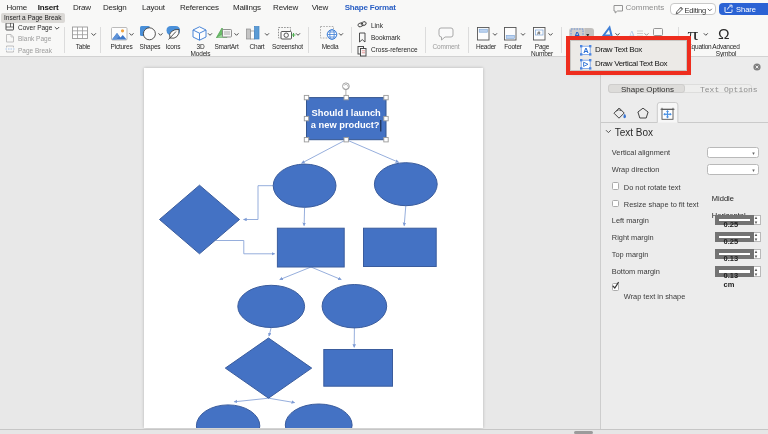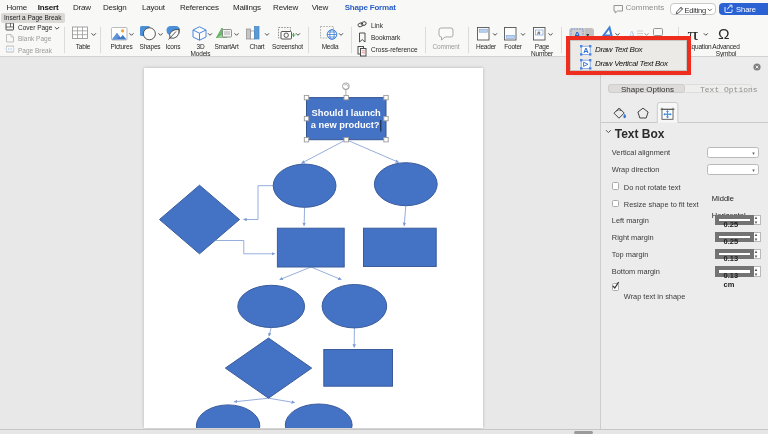--- a/index.html
+++ b/index.html
@@ -30,21 +30,21 @@
   .dropdown { position:absolute; width:52px; height:10.5px; background:#fff; border:1px solid #b9b9b9; border-radius:2.5px; font-size:7.5px; color:#222; }
   .dropdown .dtext { position:absolute; left:4px; top:1px;margin-top:45px; }
   .dropdown .darr { position:absolute; right:3px; top:2px; font-size:5px; color:#666; }
   .checkbox { position:absolute; width:7.5px; height:7.5px; background:#fff; border:1px solid #ababab; border-radius:1.5px; }
   .spinfield { position:absolute; width:39.5px; height:10.5px; background:#fff; border:4px solid #737373; font-size:7.5px; color:#222;font-weight:bold; }
   .stepper { position:absolute; width:6.5px; height:10.5px; background:#fff; border:1px solid #b9b9b9; border-left:none; }
   .stepper:before { content:"\25B4"; position:absolute; top:-1.5px; left:0.8px; font-size:5px; color:#555; }
   .stepper:after { content:"\25BE"; position:absolute; top:3.5px; left:0.8px; font-size:5px; color:#555; }
   
   #menu { left:570px; top:40px; width:116.5px; height:31px; background:#eceae7; border:1px solid #c8c6c3; box-shadow:0 2px 5px rgba(0,0,0,0.25); z-index:8; }
-  .mitem { position:absolute; left:9px; font-size:8px; letter-spacing:-0.35px; color:#151515; white-space:nowrap;font-style:italic; }
+  .mitem { position:absolute; left:9px; font-size:8px; letter-spacing:-0.35px; color:#151515; white-space:nowrap; }
   #redbox { left:566px; top:36px; width:124.5px; height:39px; border:4px solid #ee2d1e; z-index:9; }
   
   #statusbar { left:0; top:429px; width:768px; height:5px; background:#e6e6e6; border-top:1px solid #c6c6c6; }
   #hthumb { left:574px; top:431px; width:19px; height:3px; background:#9b9b9b; border-radius:1.5px; }
 </style>
 </head>
 <body>
 
   <div class="abs" id="ribbon"></div>
   <span class="tab" style="left:6.5px">Home</span>
@@ -376,21 +376,21 @@
           <path d="M6,10.8 l-1.5,-2 h3 z"></path>
           <path d="M1.7,6.5 l2,-1.5 v3 z"></path>
           <path d="M10.3,6.5 l-2,-1.5 v3 z"></path>
         </g>
       </g>
     </svg>
 
     <svg width="7" height="6" style="position:absolute;left:4px;top:72px;">
       <path d="M1,1.2 l2.4,2.4 l2.4,-2.4" fill="none" stroke="#555" stroke-width="1"></path>
     </svg>
-    <div class="plbl" style="left:13.7px;top:70px;font-size:12px;color:#2b2b2b;font-weight:bold;">Text Box</div>
+    <div class="plbl" style="left:13.7px;top:70px;font-size:10px;color:#2b2b2b;font-weight:normal;">Text Box</div>
     <div class="plbl" style="left:10.8px;top:91px;">Vertical alignment</div>
     <div class="dropdown" style="left:105.8px;top:90px;">
       <span class="dtext">Middle</span>
       <span class="darr">▾</span>
     </div>
     <div class="plbl" style="left:10.8px;top:108px;">Wrap direction</div>
     <div class="dropdown" style="left:105.8px;top:107.2px;">
       <span class="dtext">Horizontal</span>
       <span class="darr">▾</span>
     </div>

